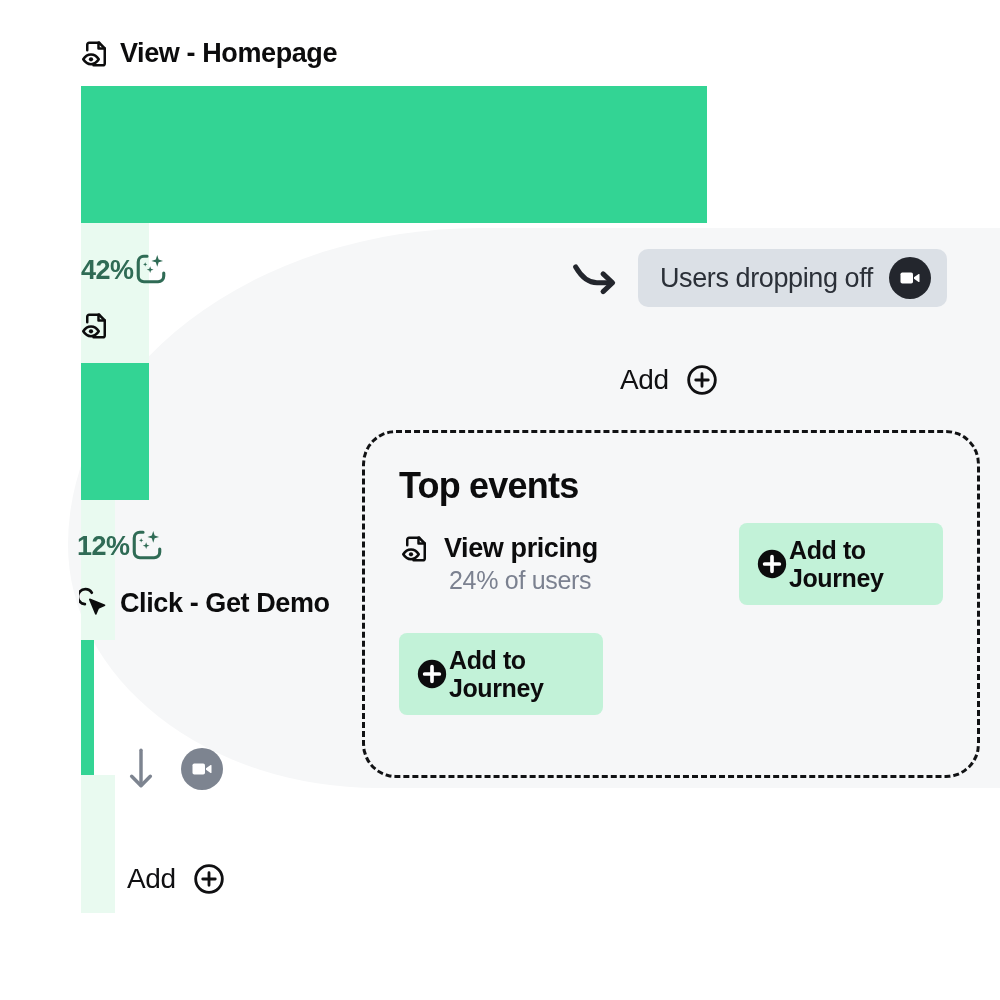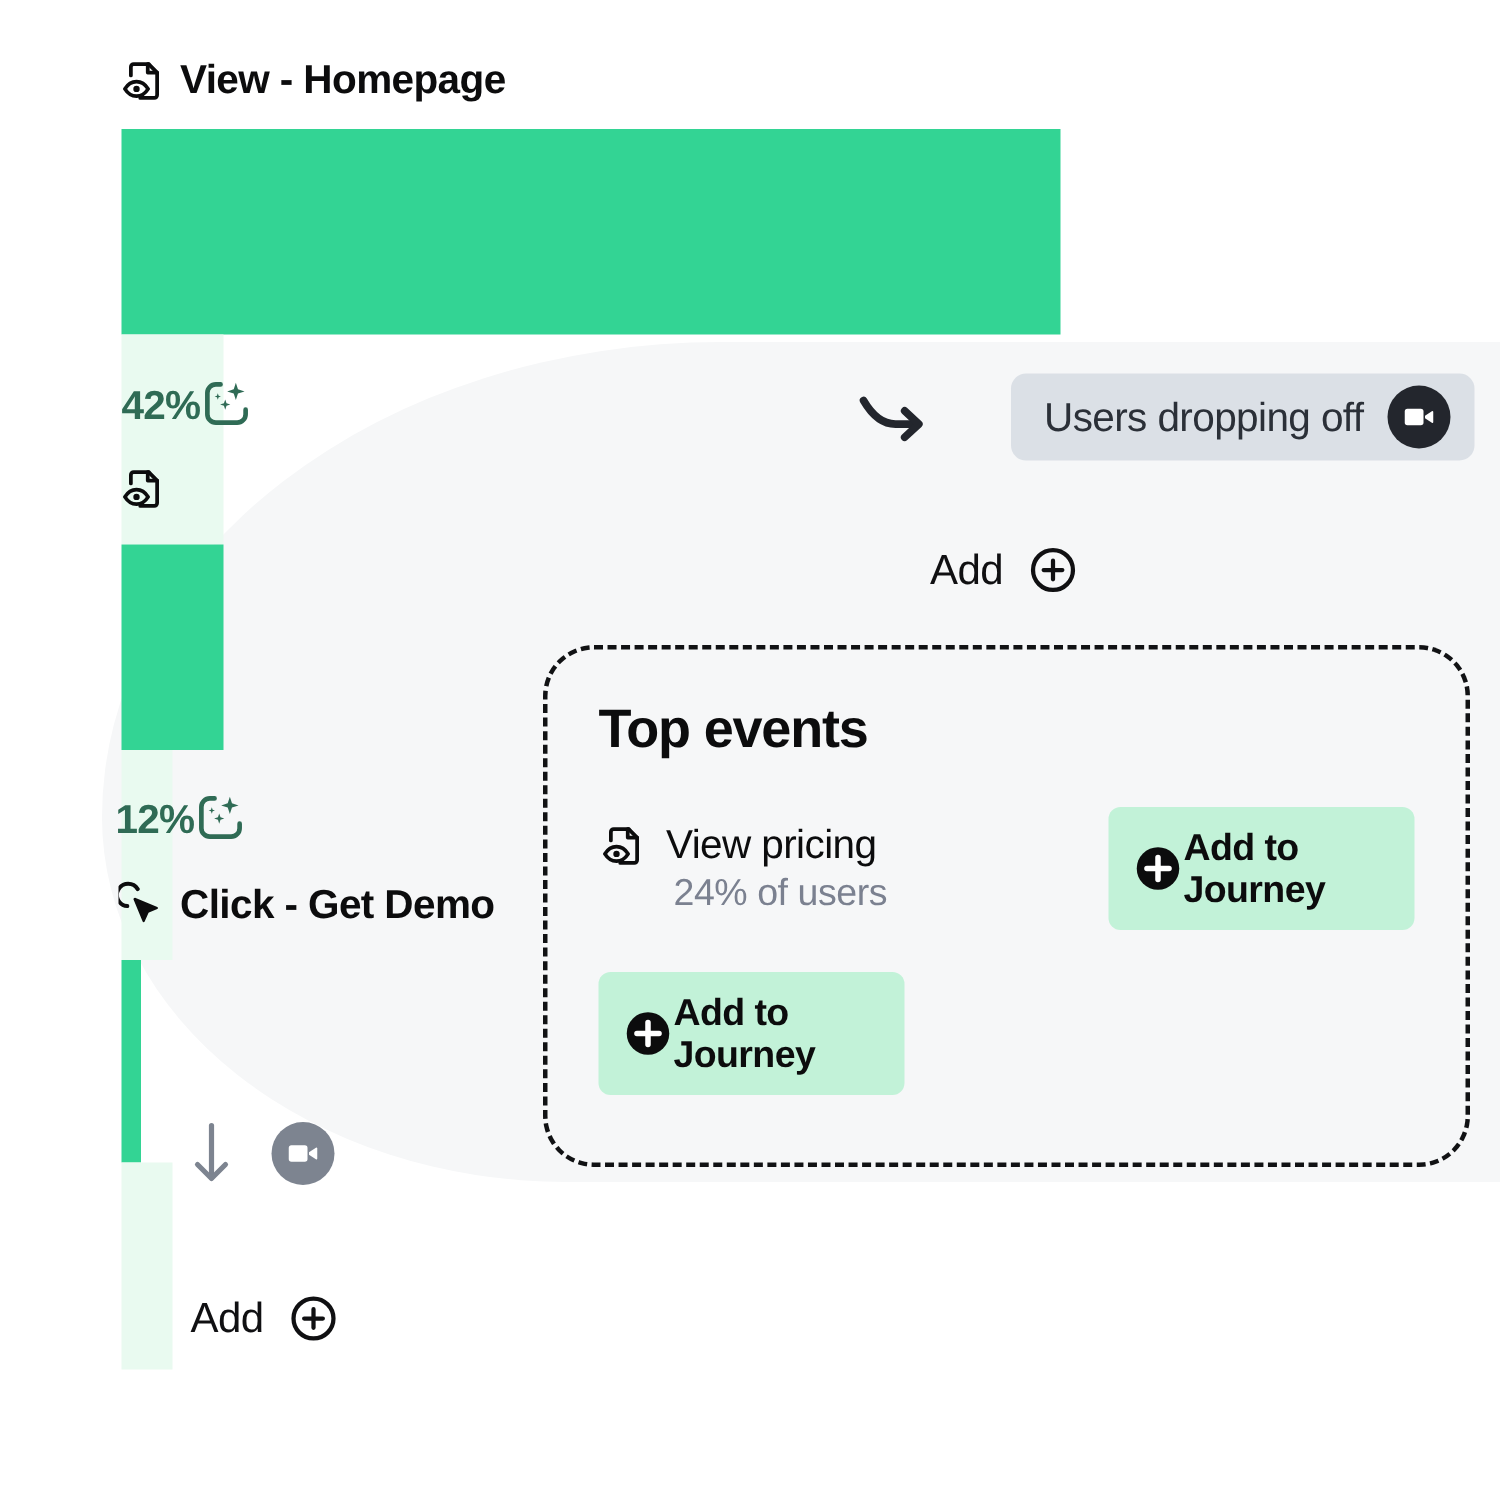--- a/index.html
+++ b/index.html
@@ -99,21 +99,20 @@
     z-index: 4;
   }
   .chip {
     display: flex;
     align-items: center;
     gap: 16px;
     background: #dbe0e6;
     border-radius: 10px;
     padding: 10px 16px 10px 22px;
     height: 58px;
-    margin-left: 36px;
   }
   .chip-text {
     font-size: 27px;
     font-weight: 500;
     letter-spacing: -0.4px;
     color: #2b3038;
     white-space: nowrap;
   }
   .circle-icon {
     width: 42px; height: 42px;
@@ -135,36 +134,36 @@
     border-radius: 34px;
     background: transparent;
     z-index: 5;
     padding: 32px 34px 0 34px;
   }
   .events-title {
     font-size: 36px;
     font-weight: 700;
     letter-spacing: -0.8px;
     color: #0c0c0d;
-    margin-bottom: 24px;
+    margin-bottom: 9px;
   }
   .event-row {
     display: flex;
     align-items: center;
     justify-content: space-between;
     margin-bottom: 14px;
     height: 96px;
   }
   .event-info { display: flex; flex-direction: column; gap: 2px; padding-left: 2px; }
   .event-name {
     display: flex;
     align-items: center;
     gap: 13px;
     font-size: 27px;
-    font-weight: 400;
+    font-weight: 700;
     letter-spacing: -0.4px;
     color: #0c0c0d;
     white-space: nowrap;
   }
   .event-sub {
     font-size: 25px;
     font-weight: 500;
     letter-spacing: -0.3px;
     color: #7b8190;
     padding-left: 48px;

